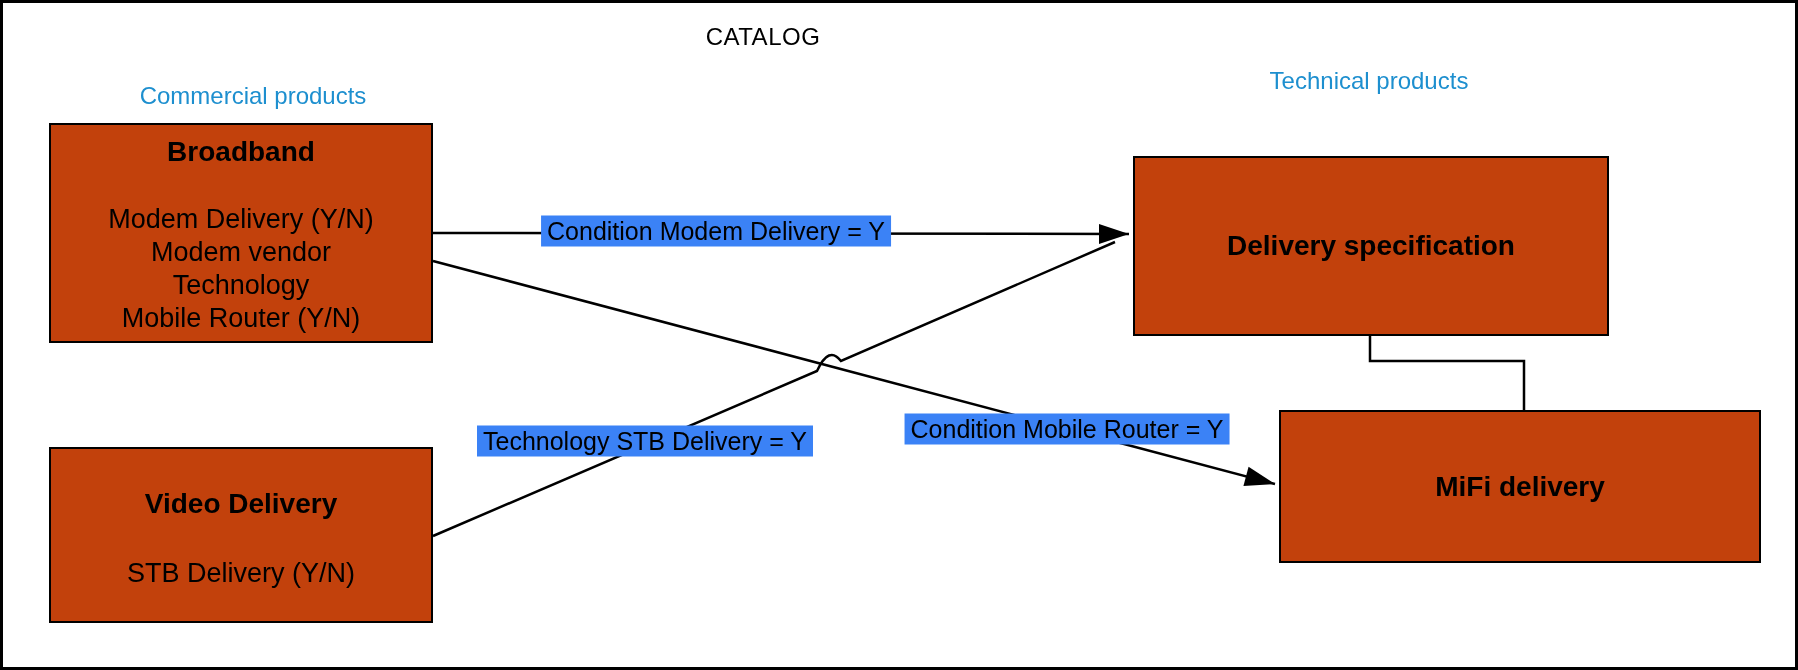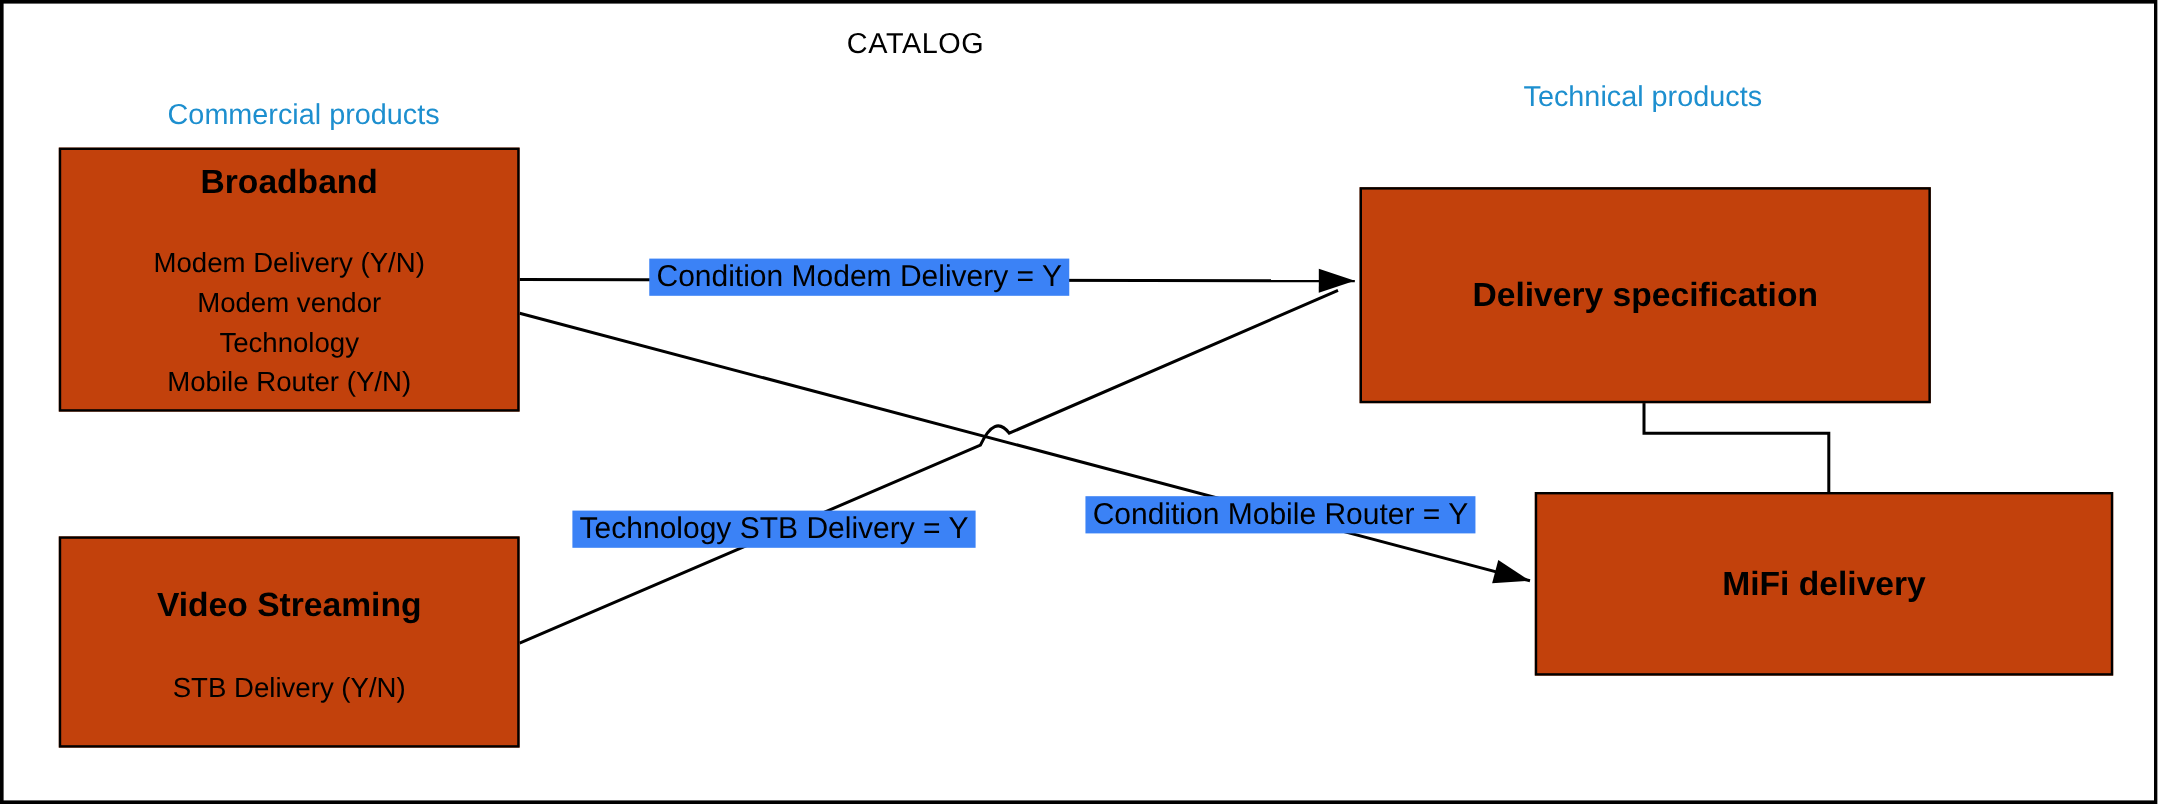--- a/index.html
+++ b/index.html
@@ -46,21 +46,21 @@
     border: 2.5px solid #000000;
     text-align: center;
   }
   .node-title {
     font-weight: bold;
     font-size: 28px;
     line-height: 34px;
     white-space: nowrap;
   }
   .node-attrs {
-    font-size: 23px;
+    font-size: 27px;
     line-height: 33px;
   }
 
   .node-broadband { left: 46px; top: 120px; width: 384px; height: 220px; }
   .node-broadband .node-title { margin-top: 10px; }
   .node-broadband .node-attrs { margin-top: 34px; }
 
   .node-video { left: 46px; top: 444px; width: 384px; height: 176px; }
   .node-video .node-title { margin-top: 38px; }
   .node-video .node-attrs { margin-top: 36px; }
@@ -112,21 +112,21 @@
     <div class="node-title">Broadband</div>
     <div class="node-attrs">
       <div>Modem Delivery (Y/N)</div>
       <div>Modem vendor</div>
       <div>Technology</div>
       <div>Mobile Router (Y/N)</div>
     </div>
   </div>
 
   <div class="node node-video">
-    <div class="node-title">Video Streaming</div>
+    <div class="node-title">Video Delivery</div>
     <div class="node-attrs">
       <div>STB Delivery (Y/N)</div>
     </div>
   </div>
 
   <div class="node node-delivery">
     <div class="node-title">Delivery specification</div>
   </div>
 
   <div class="node node-mifi">

